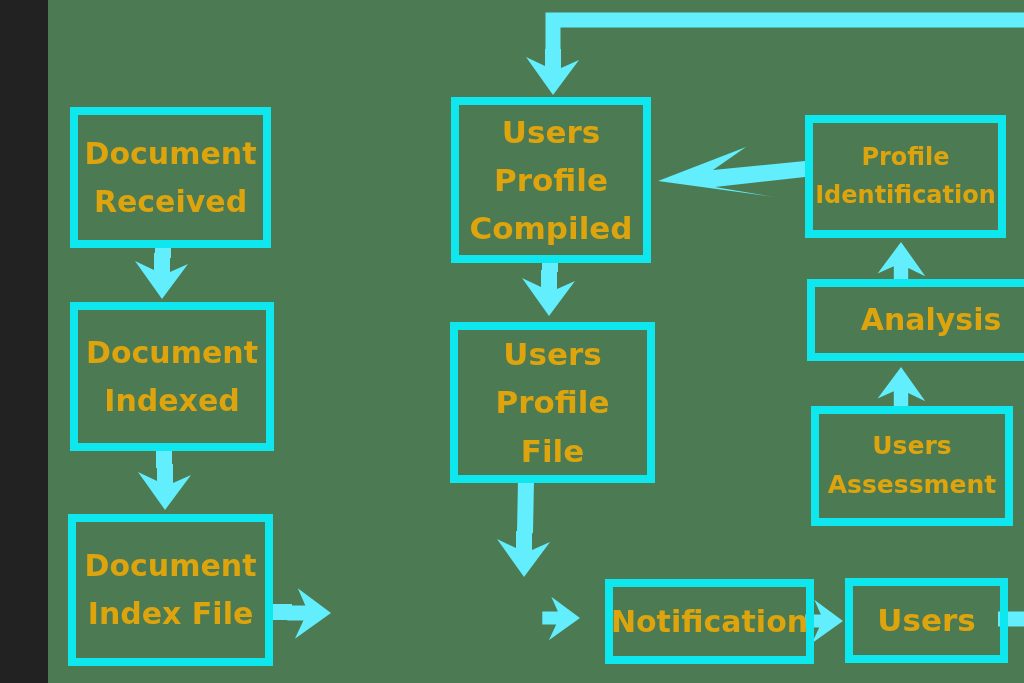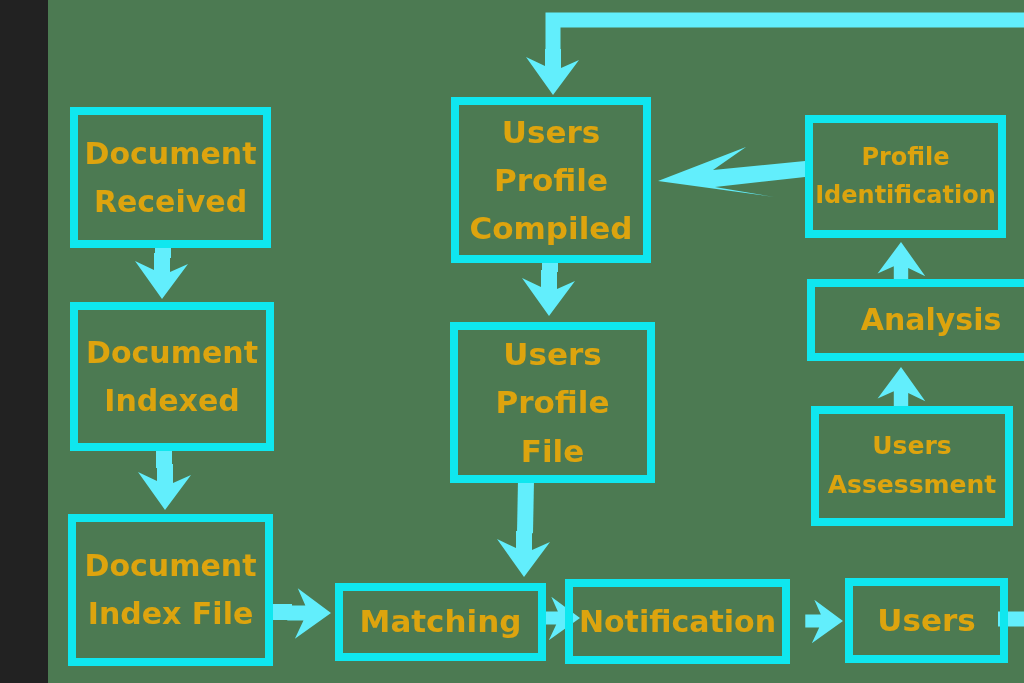--- a/index.html
+++ b/index.html
@@ -26,21 +26,21 @@
     text-align:center;color:var(--text);font-weight:bold;
     font-size:30px;line-height:1.6;box-sizing:border-box;
   }
   .node .label{white-space:pre-line;}
   #n-document-received{left:22px;top:107px;width:201px;height:141px;}
   #n-document-indexed{left:22px;top:302px;width:204px;height:149px;}
   #n-document-index-file{left:20px;top:514px;width:205px;height:152px;}
   #n-users-profile-compiled{left:403px;top:97px;width:200px;height:166px;font-size:31px;line-height:1.55;}
   #n-users-profile-file{left:402px;top:322px;width:205px;height:161px;font-size:31px;line-height:1.55;}
   #n-matching{left:287px;top:583px;width:211px;height:78px;font-size:31px;}
-  #n-notification{left:517px;top:579px;width:225px;height:85px;font-size:30px;}
+  #n-notification{left:557px;top:579px;width:209px;height:85px;font-size:30px;}
   #n-users{left:797px;top:578px;width:163px;height:85px;font-size:31px;}
   #n-profile-identification{left:757px;top:115px;width:201px;height:123px;font-size:24px;line-height:1.55;}
   #n-analysis{left:759px;top:279px;width:248px;height:82px;}
   #n-users-assessment{left:763px;top:406px;width:202px;height:120px;font-size:25px;line-height:1.55;}
 </style>
 </head>
 <body>
 
 <div class="canvas">
 
@@ -120,23 +120,20 @@
 Profile
 Compiled</span>
   </div>
 
   <div class="node" id="n-users-profile-file">
     <span class="label">Users
 Profile
 File</span>
   </div>
 
-  <div class="node" id="n-matching">
-    <span class="label">Matching</span>
-  </div>
 
   <div class="node" id="n-notification">
     <span class="label">Notification</span>
   </div>
 
   <div class="node" id="n-users">
     <span class="label">Users</span>
   </div>
 
   <div class="node" id="n-profile-identification">

